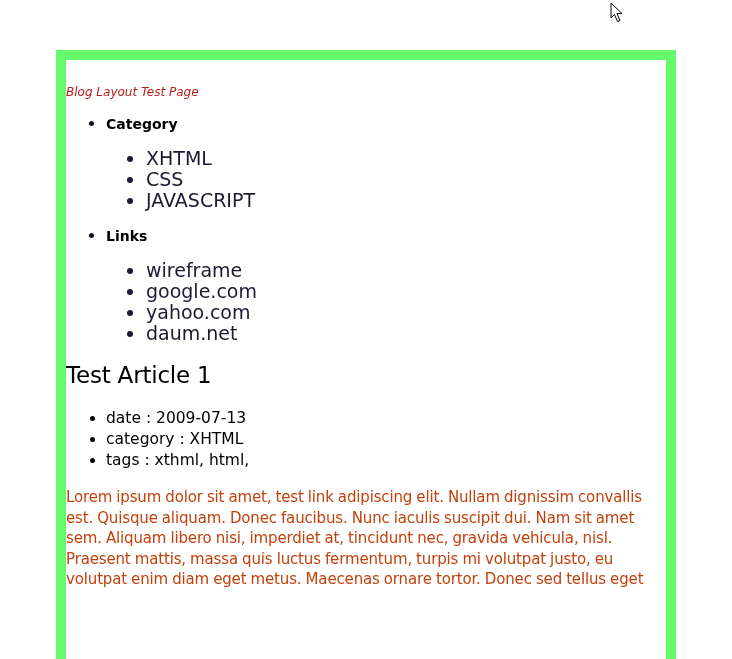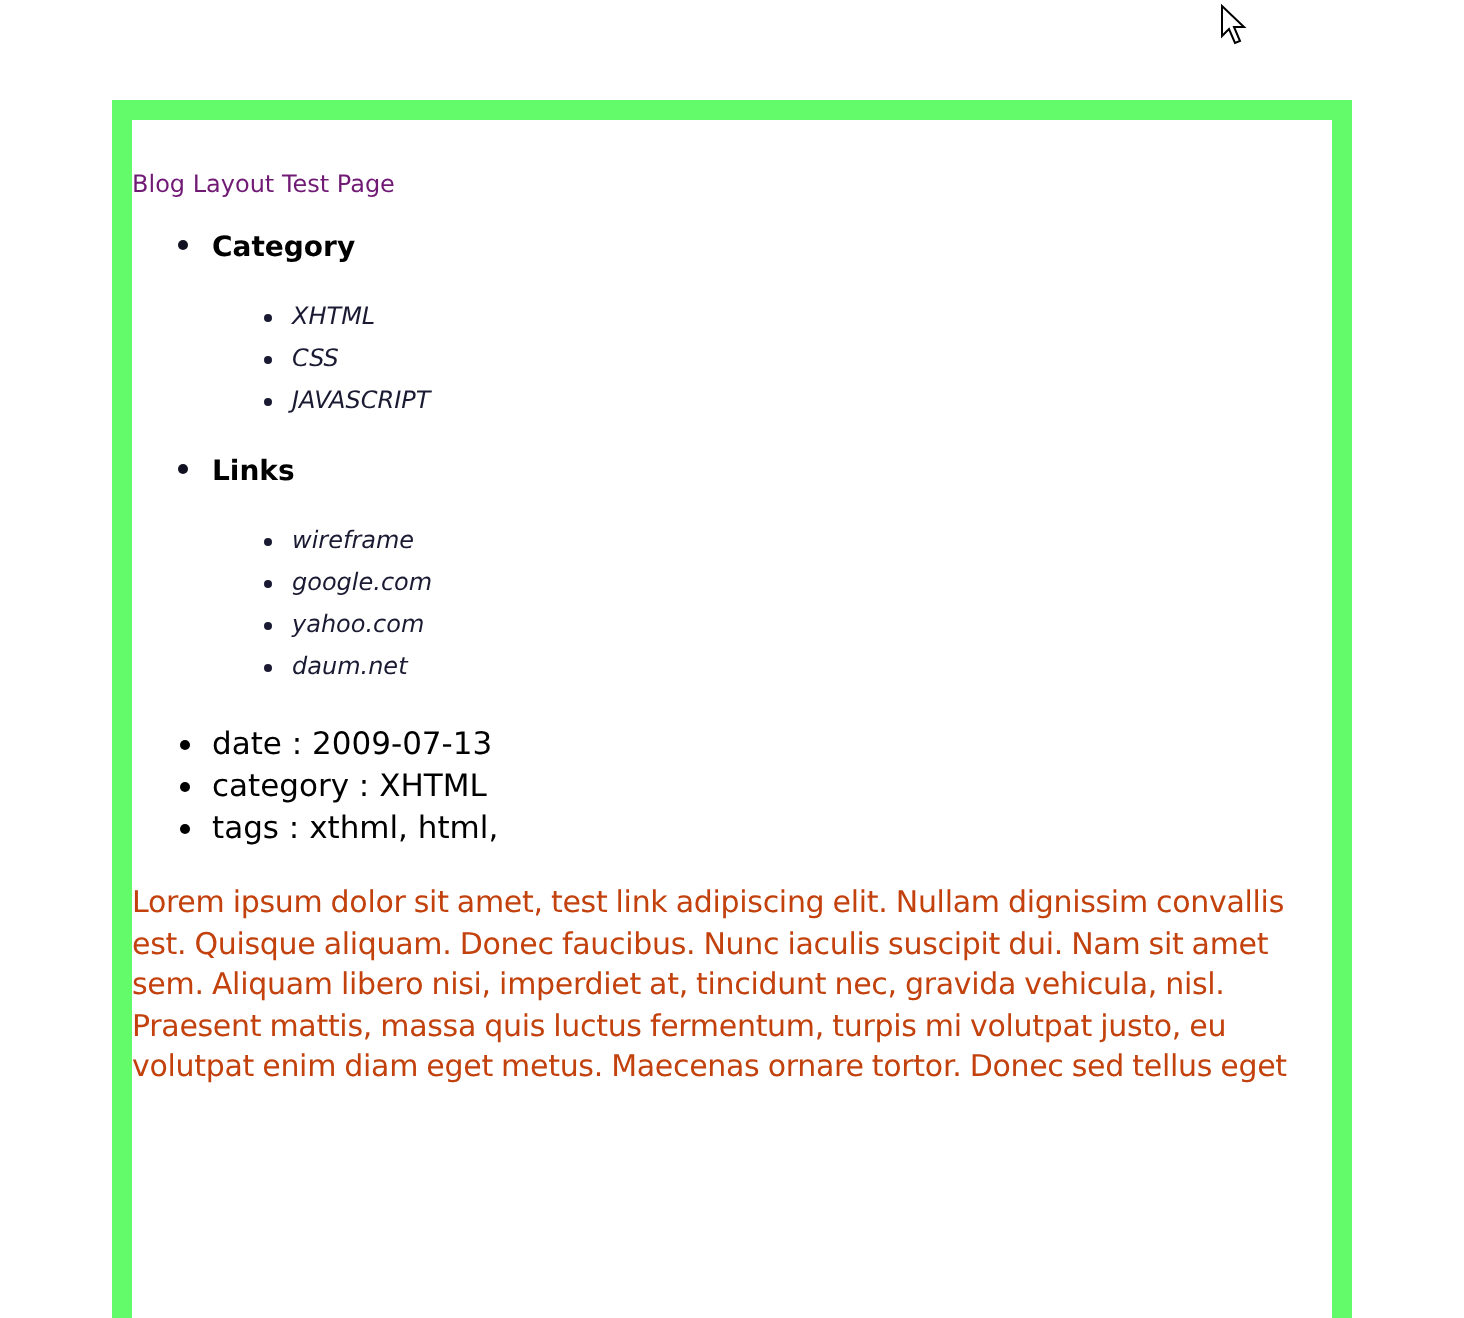--- a/index.html
+++ b/index.html
@@ -41,21 +41,22 @@
       font-size: 31px;
       font-weight: normal;
       line-height: 38px;
       letter-spacing: -0.2px;
       color: #000000;
     }
     .site-desc {
       margin: 24px 0 0 0;
       font-size: 12px;
       line-height: 16px;
-      color: #701a75;
+      color: #b91c1c;
+      font-style: italic;
     }
     ul.sidebar {
       margin: 12px 0 0 0;
       padding-left: 40px;
       list-style: disc;
     }
     ul.sidebar > li {
       margin: 0;
     }
     .section-title {
@@ -64,24 +65,23 @@
       line-height: 24px;
       color: #000000;
       display: block;
     }
     ul.sub {
       margin: 12px 0 13px 0;
       padding-left: 40px;
       list-style: disc;
     }
     ul.sub li {
-      font-size: 12px;
+      font-size: 19px;
       line-height: 21px;
       color: #1a1a33;
-      font-style: italic;
     }
     ul.sub li span {
       cursor: pointer;
     }
     h2.article-title {
       margin: 16px 0 0 0;
       font-size: 23px;
       font-weight: normal;
       line-height: 30px;
       color: #000000;
@@ -135,20 +135,21 @@
         <span class="section-title">Links</span>
         <ul class="sub">
           <li><span>wireframe</span></li>
           <li><span>google.com</span></li>
           <li><span>yahoo.com</span></li>
           <li><span>daum.net</span></li>
         </ul>
       </li>
     </ul>
 
+    <h2 class="article-title">Test Article 1</h2>
 
     <ul class="meta">
       <li>date : 2009-07-13</li>
       <li>category : XHTML</li>
       <li>tags : xthml, html,</li>
     </ul>
 
     <p class="article-body"><span>Lorem ipsum dolor sit amet, </span><a class="inline-link">test link</a><span> adipiscing elit. Nullam dignissim convallis est. Quisque aliquam. Donec faucibus. Nunc iaculis suscipit dui. Nam sit amet sem. Aliquam libero nisi, imperdiet at, tincidunt nec, gravida vehicula, nisl. Praesent mattis, massa quis luctus fermentum, turpis mi volutpat justo, eu volutpat enim diam eget metus. Maecenas ornare tortor. Donec sed tellus eget</span></p>
 
   </div>

